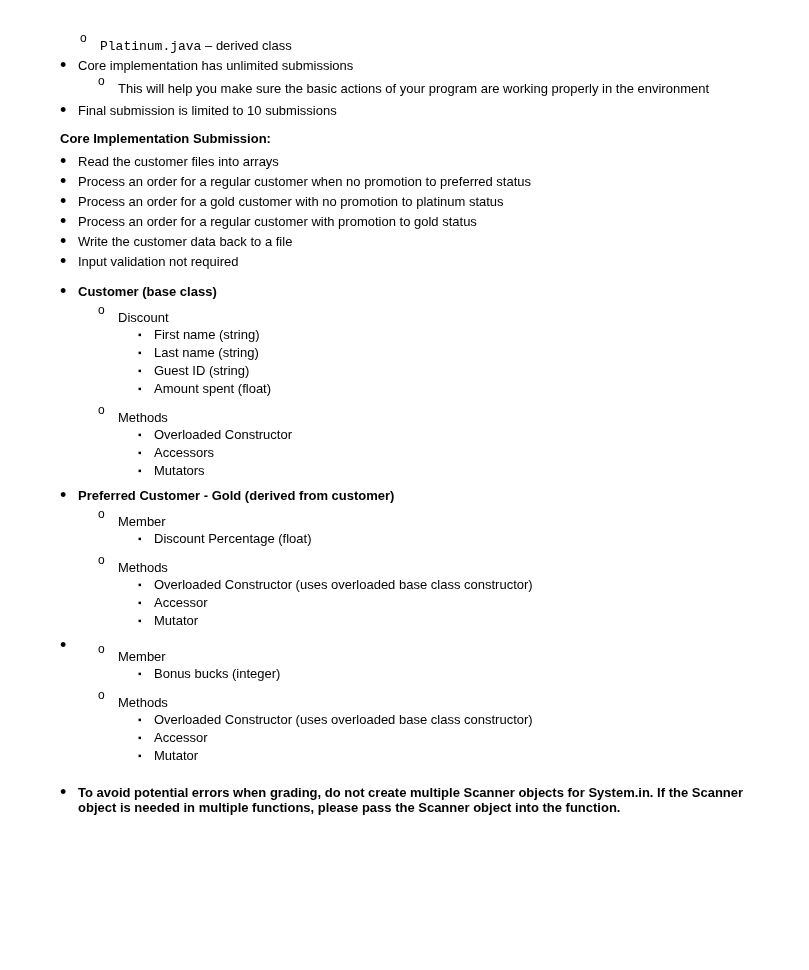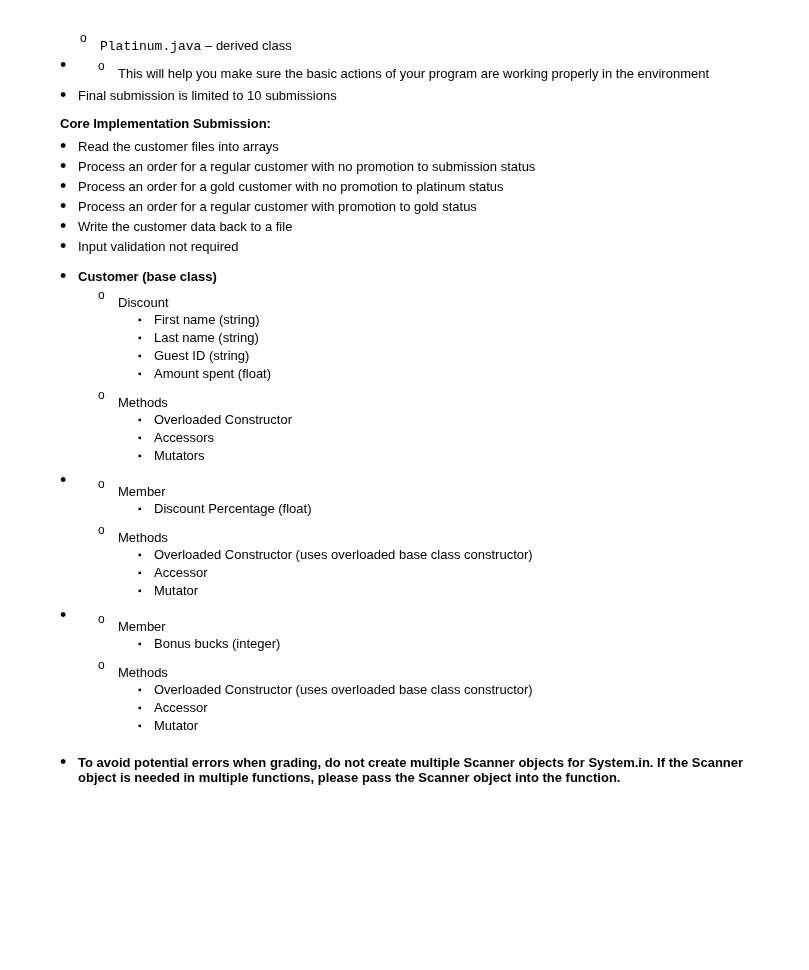--- a/index.html
+++ b/index.html
@@ -103,20 +103,21 @@
       <span class="circle-content">
         <span class="mono">Platinum.java</span><span> – derived class</span>
       </span>
     </li>
   </ul>
 
   <ul class="bullet-list" style="margin-top:4px;">
     <li>
       <span class="bullet-dot">•</span>
       <span class="bullet-content">
+        <span>Core implementation has unlimited submissions</span>
         <ul class="circle-list">
           <li>
             <span class="circle-dot">o</span>
             <span class="circle-content">This will help you make sure the basic actions of your program are working properly in the environment</span>
           </li>
         </ul>
       </span>
     </li>
     <li>
       <span class="bullet-dot">•</span>
@@ -126,21 +127,21 @@
 
   <div style="margin-top:12px;">
     <p class="section-header">Core Implementation Submission:</p>
     <ul class="bullet-list">
       <li>
         <span class="bullet-dot">•</span>
         <span class="bullet-content">Read the customer files into arrays</span>
       </li>
       <li>
         <span class="bullet-dot">•</span>
-        <span class="bullet-content">Process an order for a regular customer with no promotion to submission status</span>
+        <span class="bullet-content">Process an order for a regular customer when no promotion to preferred status</span>
       </li>
       <li>
         <span class="bullet-dot">•</span>
         <span class="bullet-content">Process an order for a gold customer with no promotion to platinum status</span>
       </li>
       <li>
         <span class="bullet-dot">•</span>
         <span class="bullet-content">Process an order for a regular customer with promotion to gold status</span>
       </li>
       <li>
@@ -208,20 +209,21 @@
                 </ul>
               </span>
             </li>
           </ul>
         </span>
       </li>
 
       <li style="margin-top:4px;">
         <span class="bullet-dot">•</span>
         <span class="bullet-content">
+          <span class="bold">Preferred Customer - Gold (derived from customer)</span>
           <ul class="circle-list" style="margin-top:3px;">
 
             <li>
               <span class="circle-dot">o</span>
               <span class="circle-content">
                 <span>Member</span>
                 <ul class="square-list" style="margin-top:2px;">
                   <li>
                     <span class="square-dot">▪</span>
                     <span class="square-content">Discount Percentage (float)</span>

